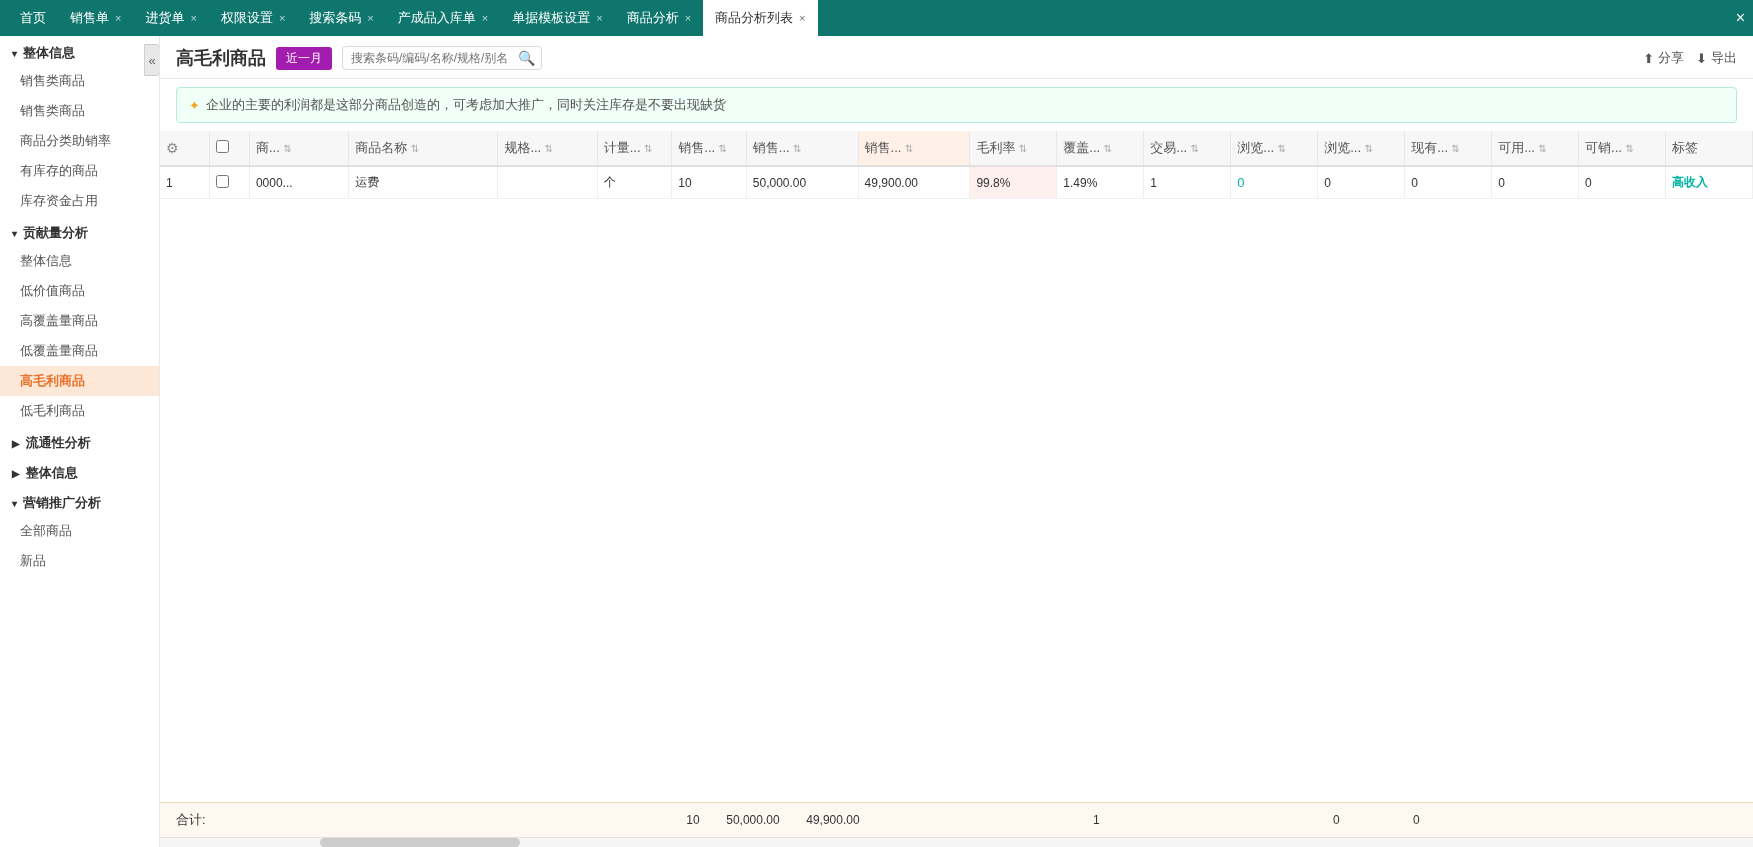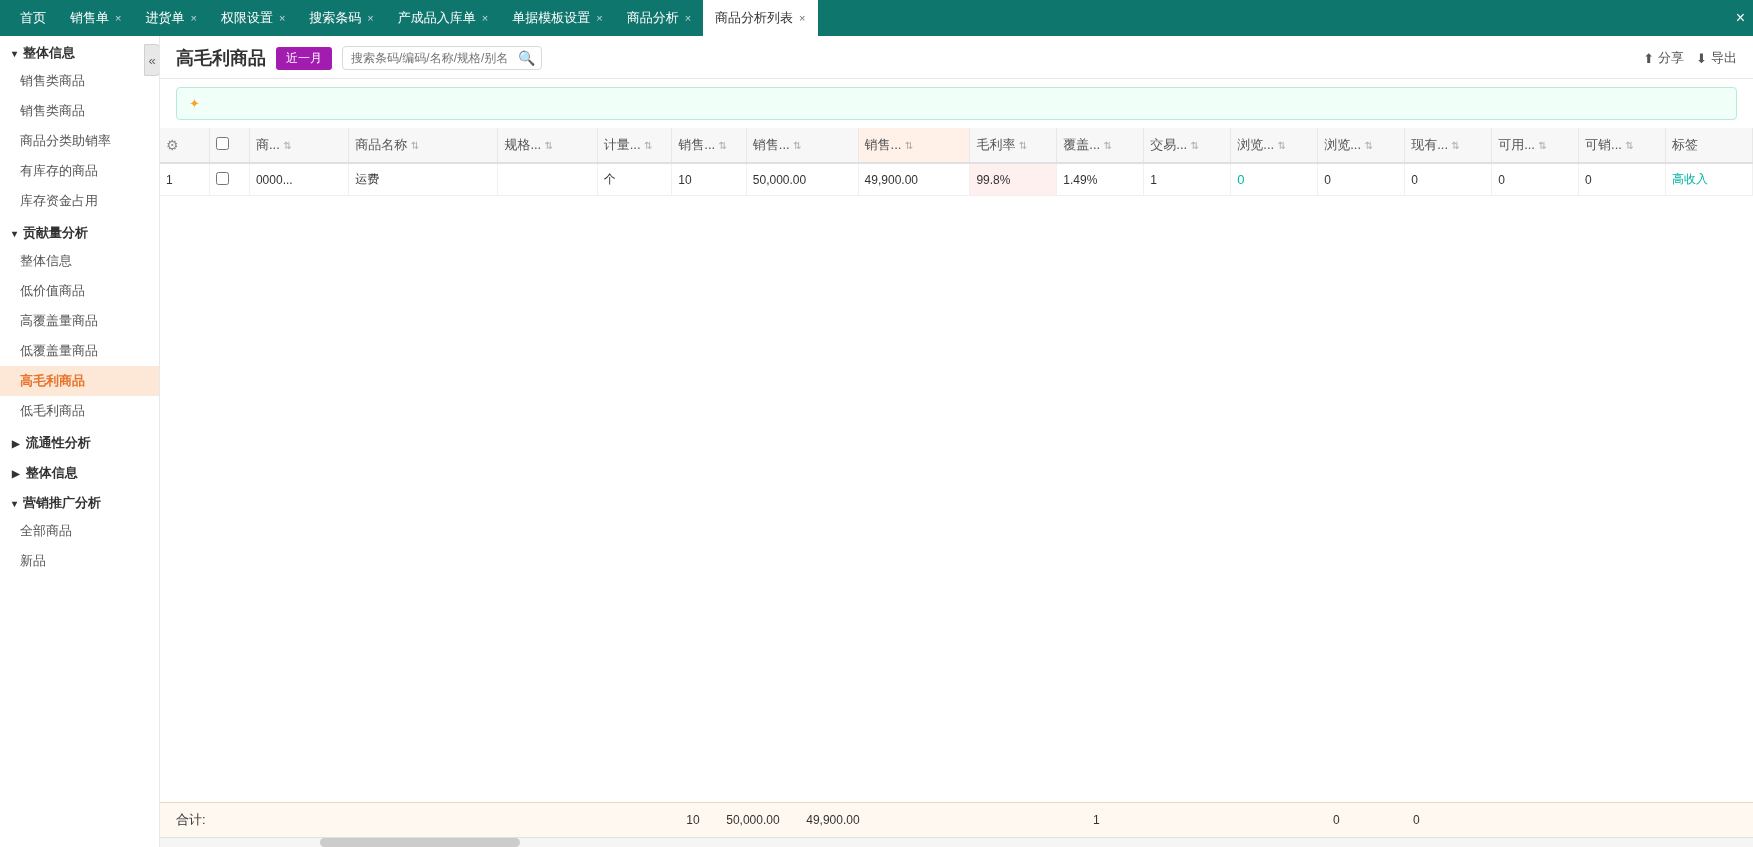--- a/index.html
+++ b/index.html
@@ -212,21 +212,21 @@
     td {
       padding: 7px 6px;
       border-bottom: 1px solid #f0f0f0;
       border-right: 1px solid #f0f0f0;
       font-size: 12px;
       color: #333;
       white-space: nowrap;
       overflow: hidden;
       text-overflow: ellipsis;
     }
-    .tag-high { color: #00b5a3; font-weight: normal; font-size: 12px; }
+    .tag-high { color: #00b5a3; font-weight: bold; font-size: 12px; }
 
     
     .footer-bar {
       background: #fff8f0;
       border-top: 1px solid #e8d8c0;
       padding: 8px 16px;
       display: flex;
       align-items: center;
       gap: 0;
       flex-shrink: 0;
@@ -402,20 +402,21 @@
         </button>
         <button class="header-action-btn">
           <span>⬇</span>
           <span>导出</span>
         </button>
       </div>
     </div>
 
     <div class="info-banner">
       <span class="info-icon">✦</span>
+      <span>企业的主要的利润都是这部分商品创造的，可考虑加大推广，同时关注库存是不要出现缺货</span>
     </div>
 
     <div class="table-wrapper">
       <table>
         <colgroup>
           <col class="col-idx">
           <col class="col-chk">
           <col class="col-code">
           <col class="col-name">
           <col class="col-spec">

